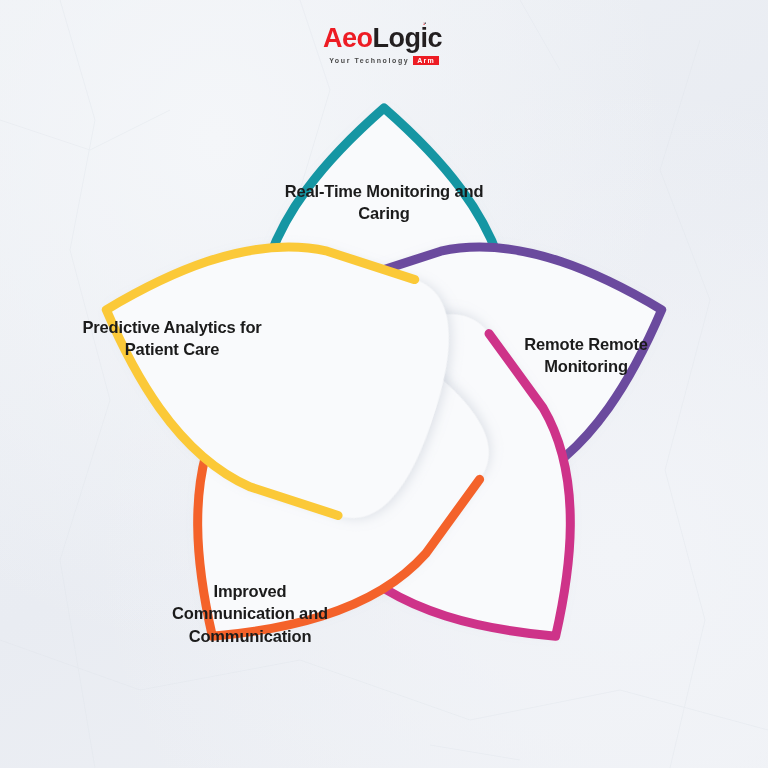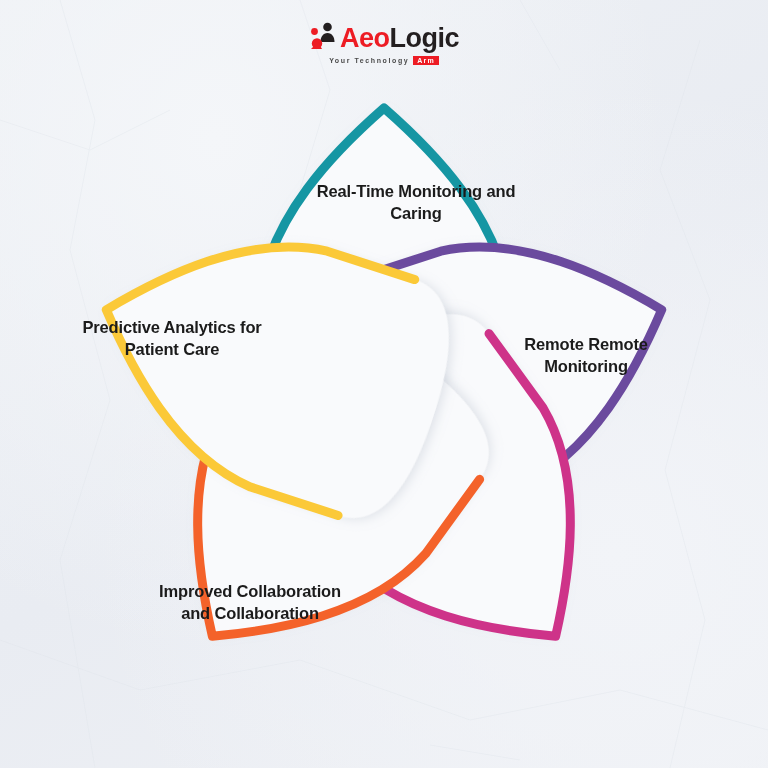--- a/index.html
+++ b/index.html
@@ -39,20 +39,21 @@
     width: 768px;
     display: flex;
     flex-direction: column;
     align-items: center;
   }
   .logo-main {
     display: flex;
     align-items: flex-end;
     line-height: 1;
     height: 30px;
+    flex-direction: column;
   }
   .logo-mark { position: relative; width: 34px; height: 30px; }
   .logo-word {
     font-size: 27px;
     font-weight: 700;
     letter-spacing: -.5px;
     margin-left: -3px;
   }
   .logo-word .red  { color: #ed1c24; }
   .logo-word .dark { color: #231f20; }
@@ -107,21 +108,21 @@
   .label {
     position: absolute;
     text-align: center;
     color: #1b1b1b;
     font-weight: 700;
     font-size: 16.5px;
     line-height: 1.36;
     letter-spacing: -.15px;
     width: 200px;
   }
-  .lbl-top    { left: 284px; top: 180px; margin-left: 32px; }
+  .lbl-top    { left: 284px; top: 180px; }
   .lbl-right  { left: 486px; top: 333px; }
   .lbl-bright { left: 410px; top: 592px; }
   .lbl-bleft  { left: 150px; top: 580px; }
   .lbl-left   { left: 72px;  top: 316px; }
 </style>
 </head>
 <body>
 
 <div class="canvas">
 
@@ -197,16 +198,16 @@
         <g transform="rotate(288 384 400)">
           <use href="#petalShape" fill="#f9fafc" filter="url(#petalShadow)"></use>
           <use href="#petalEdge" fill="none" stroke="#fbc938" stroke-width="9" stroke-linecap="round" stroke-linejoin="round"></use>
         </g>
       </g>
   </svg>
 
 
   <div class="label lbl-top">Real-Time Monitoring and Caring</div>
   <div class="label lbl-right">Remote Remote Monitoring</div>
-  <div class="label lbl-bleft">Improved Collaboration and Collaboration</div>
+  <div class="label lbl-bleft">Improved Communication and Communication</div>
   <div class="label lbl-left">Predictive Analytics for Patient Care</div>
 
 </div>
 
 </body></html>

